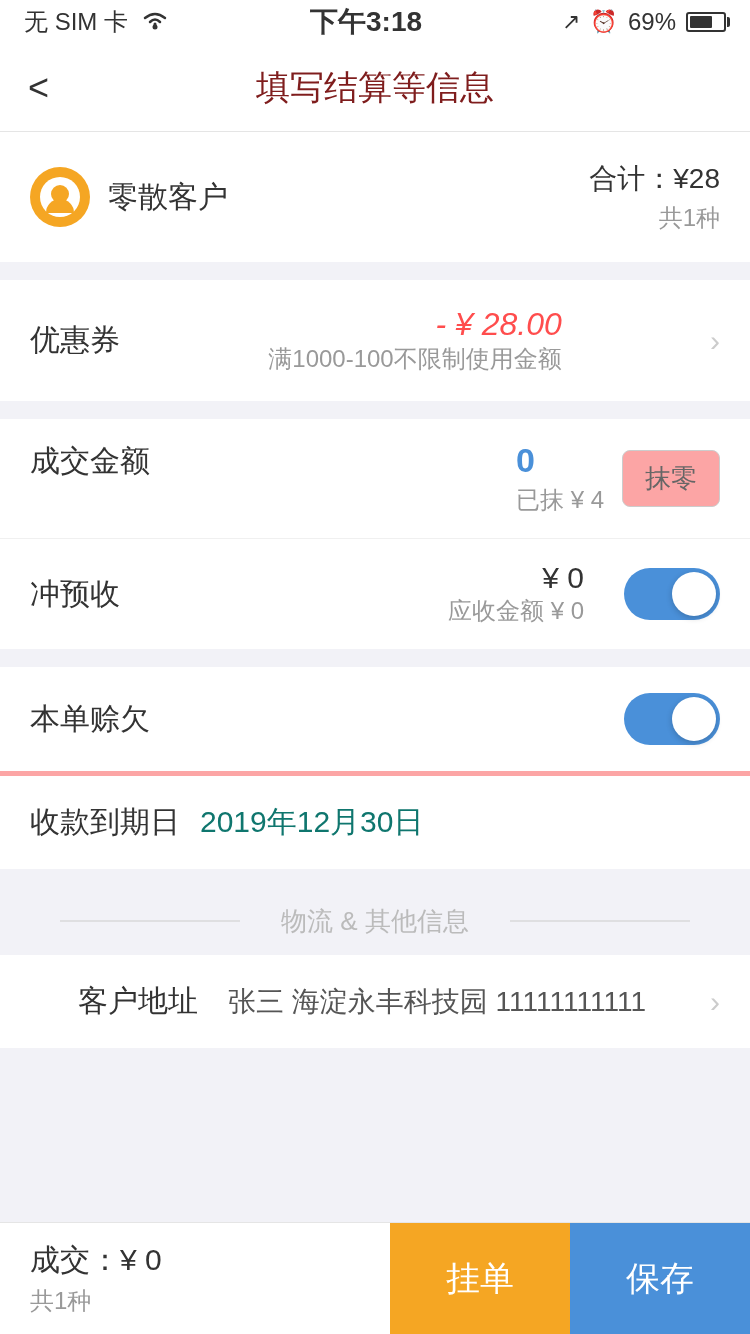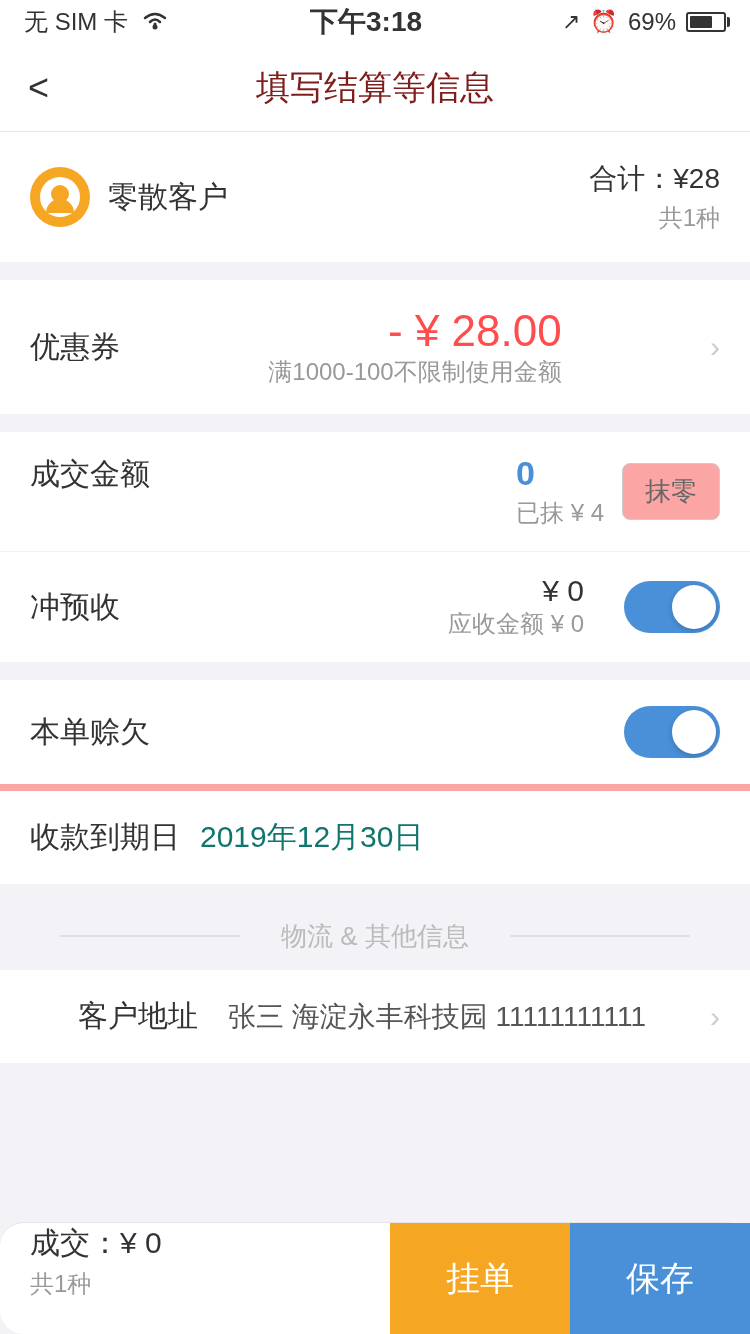--- a/index.html
+++ b/index.html
@@ -154,21 +154,21 @@
 
     
     .coupon-row {
       padding: 26px 30px;
       background: #fff;
       display: flex;
       align-items: center;
       justify-content: space-between;
     }
     .coupon-right { text-align: right; }
-    .coupon-amount { font-size: 44px; color: #ff4d4d; font-weight: 500; }
+    .coupon-amount { font-size: 32px; color: #ff4d4d; font-weight: 500; font-style: italic; }
     .coupon-desc { font-size: 24px; color: #999; margin-top: 0; }
 
     
     .amount-row {
       padding: 22px 30px;
       background: #fff;
       display: flex;
       align-items: flex-start;
       justify-content: space-between;
     }
@@ -229,21 +229,21 @@
       background: #fff;
       display: flex;
       align-items: center;
       justify-content: space-between;
     }
 
     
     .duedate-row {
       padding: 26px 30px;
       background: #fff;
-      border-top: 7px solid #fca5a5;
+      border-top: 5px solid #fca5a5;
       display: flex;
       align-items: center;
     }
     .duedate-label { font-size: 30px; color: #333; margin-right: 20px; }
     .duedate-value { font-size: 30px; color: #0f766e; }
 
     
     .logistics-divider {
       background: #f2f2f7;
       height: 68px;
@@ -288,23 +288,22 @@
 
     
     .bottom-bar {
       position: fixed;
       bottom: 0;
       left: 0;
       width: 750px;
       height: 112px;
       background: #fff;
       display: flex;
-      align-items: flex-start;
+      align-items: center;
       border-top: 1px solid #e5e5e5;
-      border-radius: 24px;
     }
     .bottom-summary {
       flex: 1;
       padding: 0 30px;
     }
     .bottom-amount { font-size: 30px; color: #333; }
     .bottom-count { font-size: 24px; color: #999; margin-top: 4px; }
     .bottom-btn {
       height: 112px;
       width: 180px;

